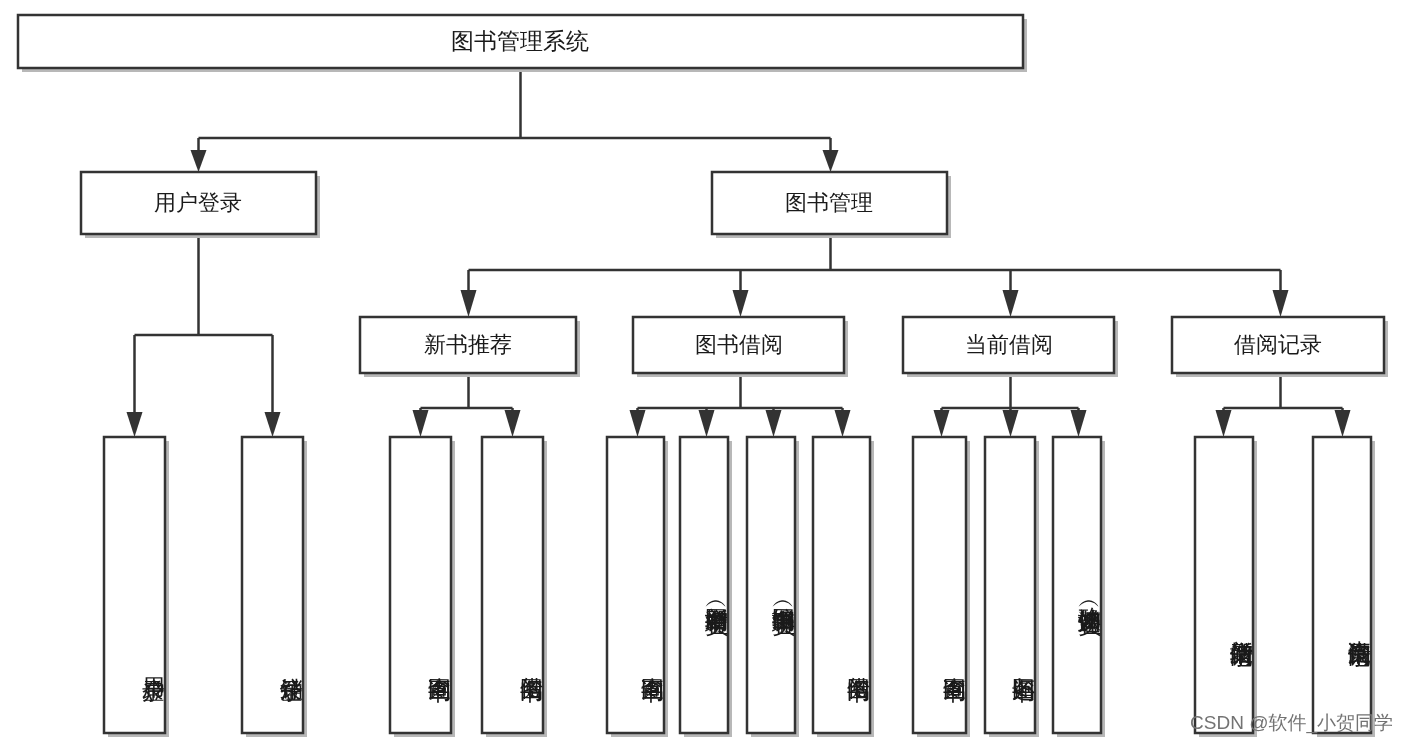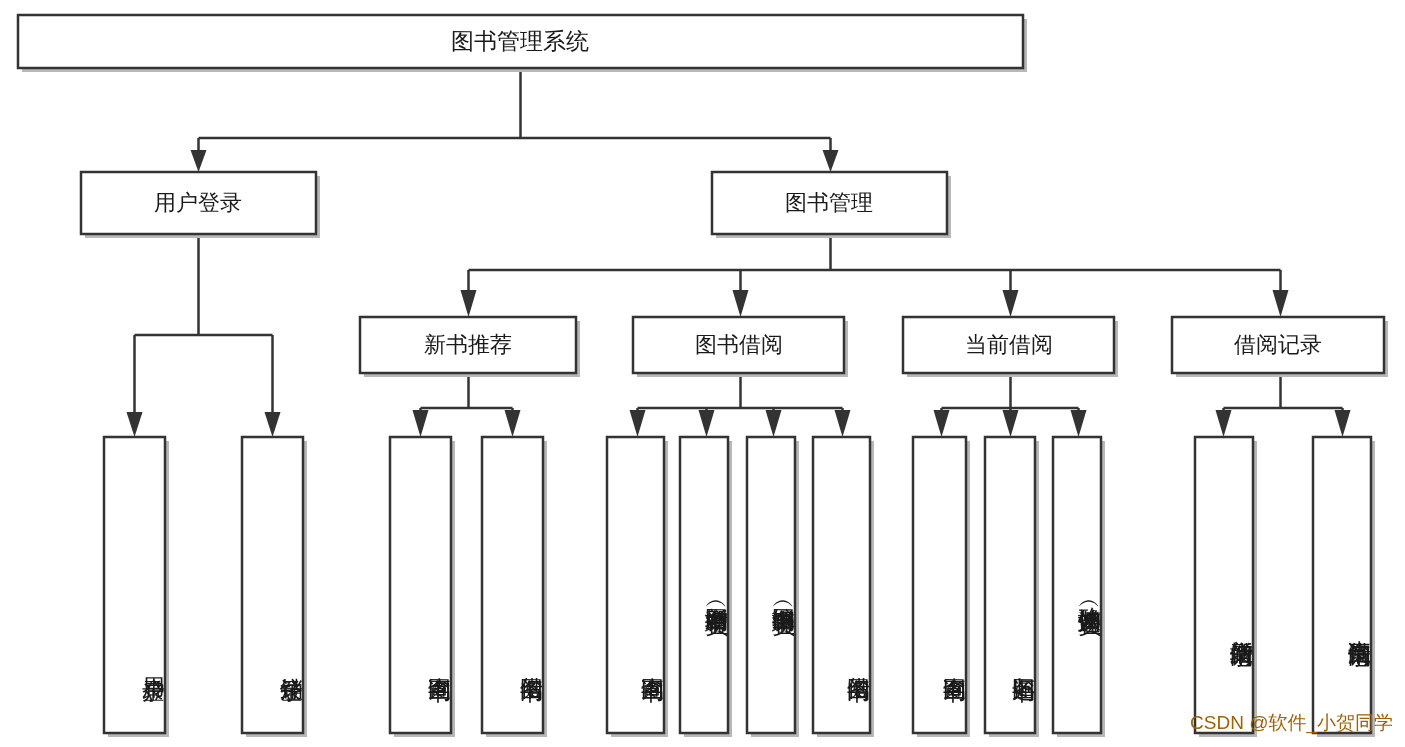--- a/index.html
+++ b/index.html
@@ -70,21 +70,21 @@
     justify-content: center;
     pointer-events: none;
     white-space: nowrap;
   }
   .watermark {
     position: absolute;
     right: 12px;
     bottom: 6px;
     font-family: "Liberation Sans", "DejaVu Sans", sans-serif;
     font-size: 19px;
-    color: #a16207;
+    color: #737373;
     white-space: nowrap;
   }
 </style>
 </head>
 <body>
 
 <div id="diagram-root">
 
   <svg id="tree-svg" viewBox="0 0 1405 747">
 

